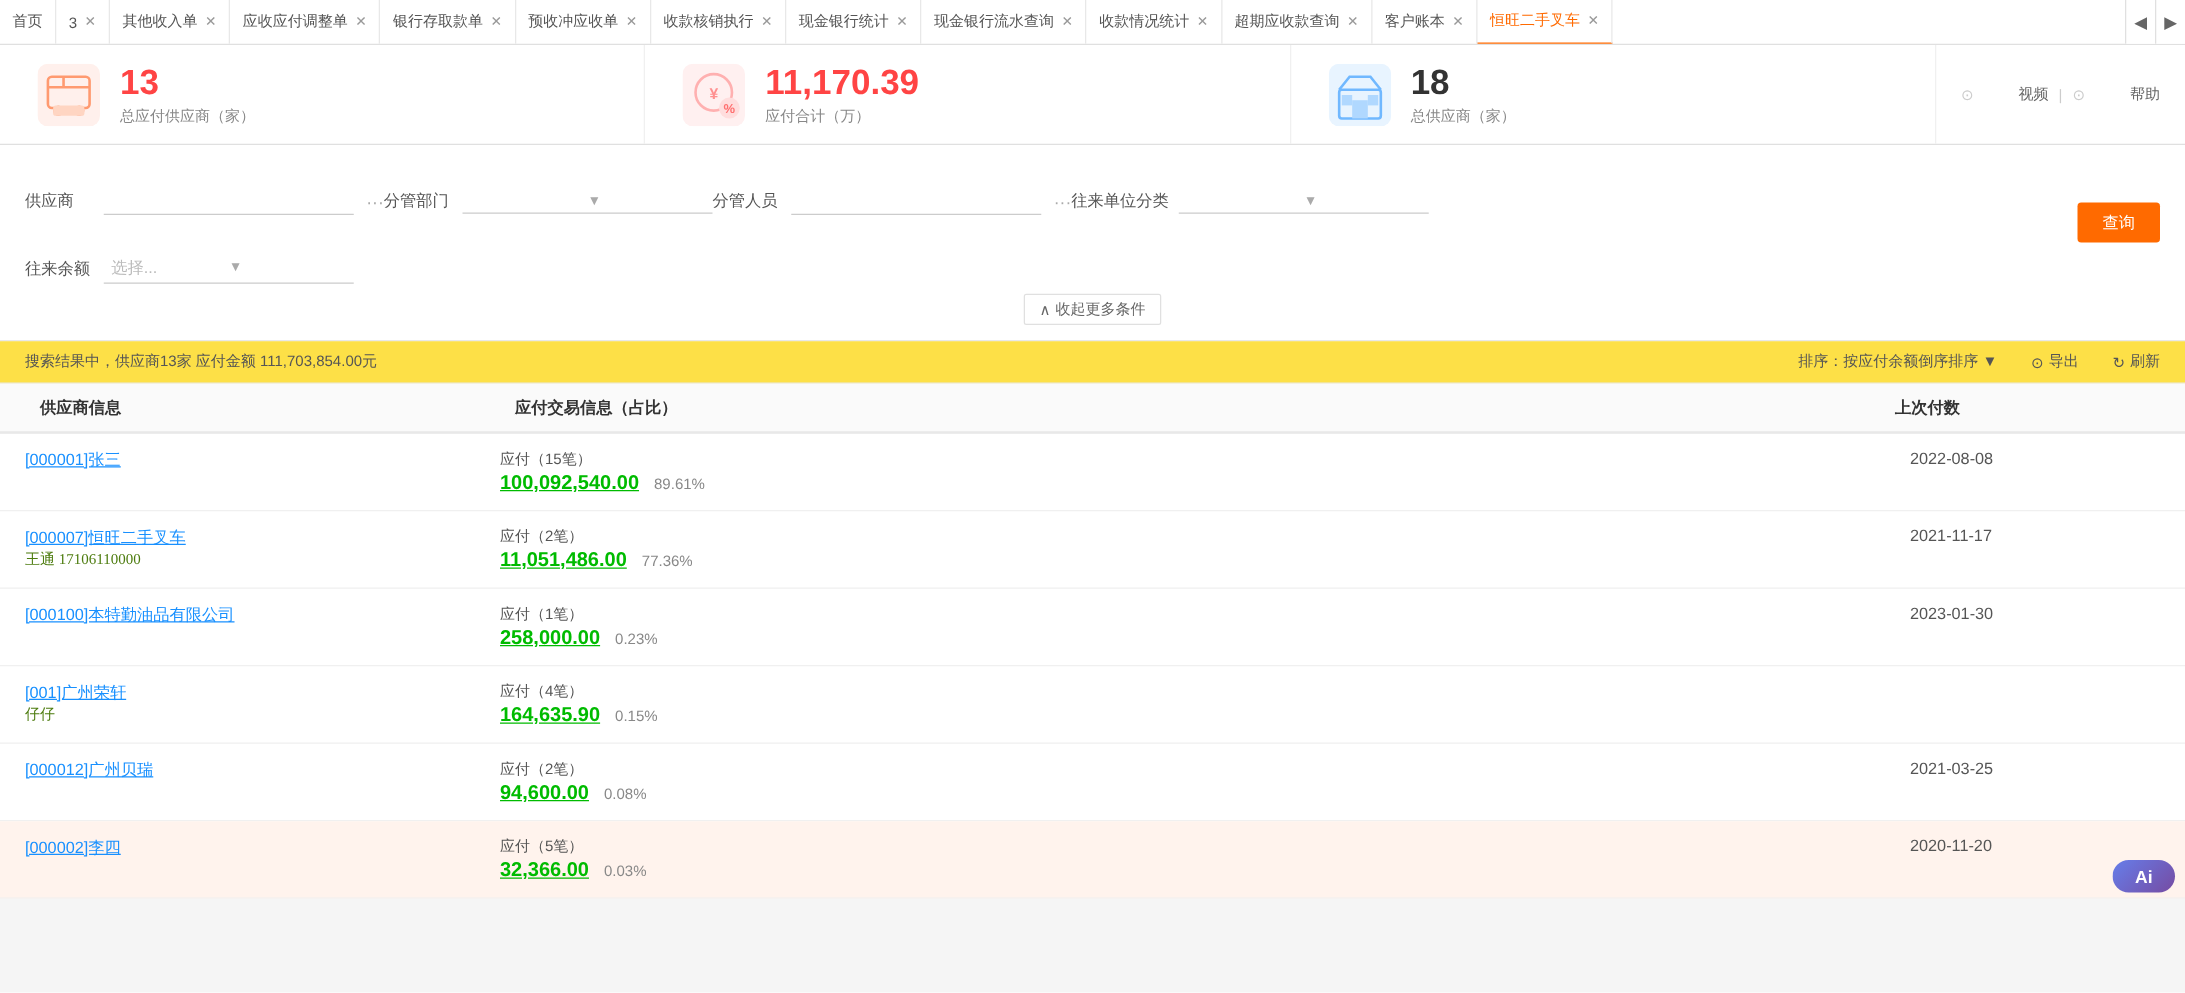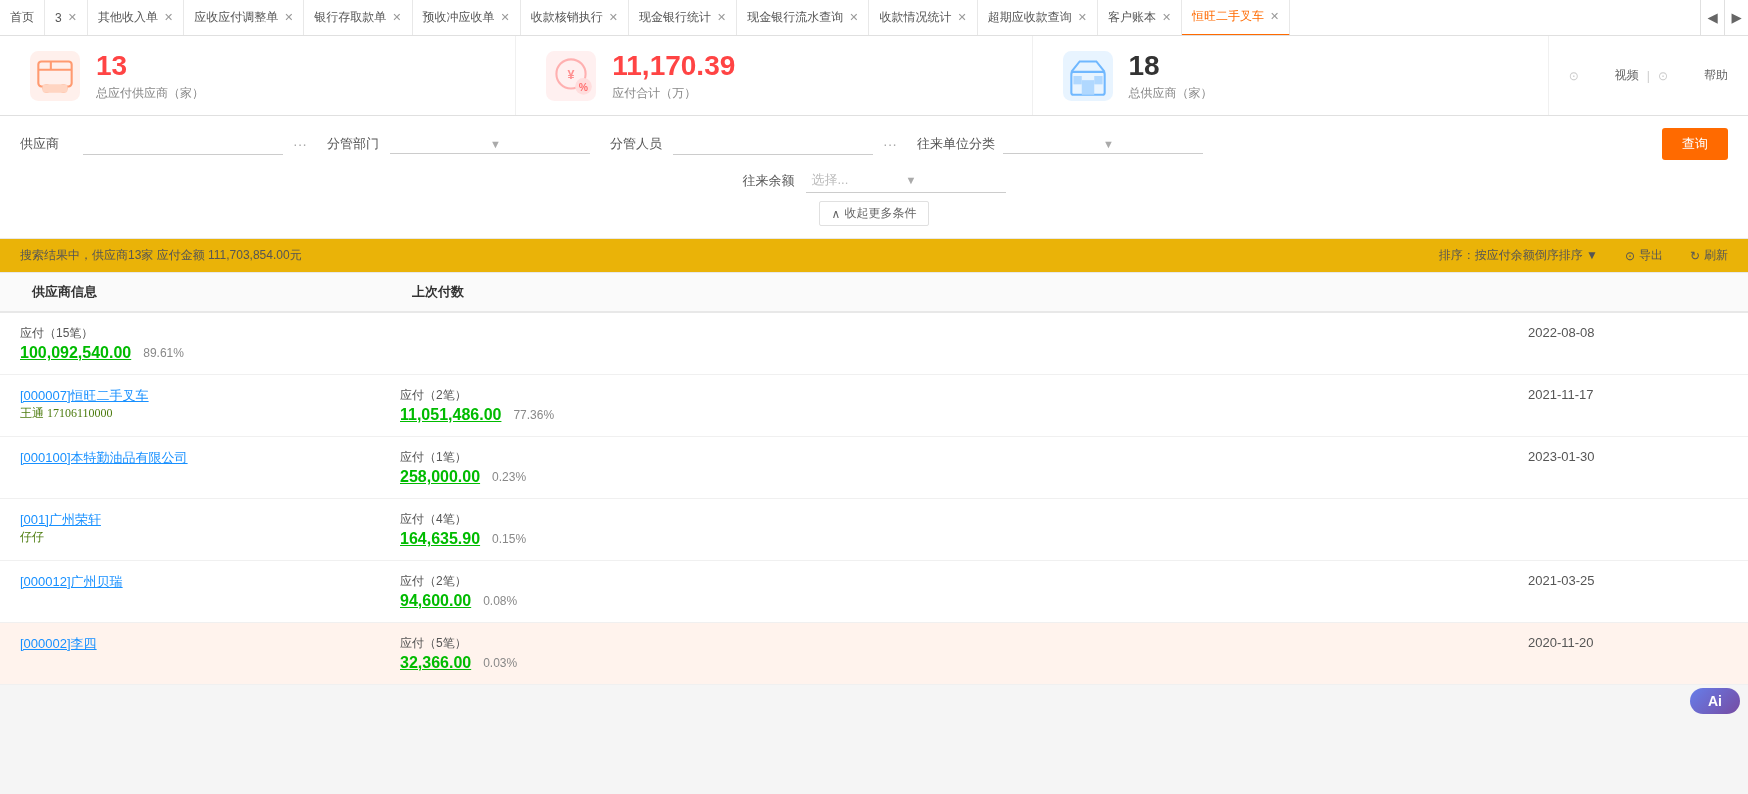--- a/index.html
+++ b/index.html
@@ -93,23 +93,21 @@
 
     
     .filter-area {
       background: #fff;
       padding: 12px 20px;
       border-bottom: 1px solid #e8e8e8;
     }
     .filter-row {
       display: flex;
       align-items: center;
-      gap: 20px;
       margin-bottom: 8px;
-      justify-content: center;
     }
     .filter-row:last-child { margin-bottom: 0; }
     .filter-item {
       display: flex;
       align-items: center;
       gap: 8px;
     }
     .filter-label {
       font-size: 13px;
       color: #555;
@@ -140,20 +138,21 @@
     .filter-dots { color: #aaa; font-size: 14px; cursor: pointer; margin-left: 2px; }
     .search-btn {
       background: #ff6a00;
       color: #fff;
       border: none;
       padding: 7px 20px;
       border-radius: 3px;
       cursor: pointer;
       font-size: 13px;
       margin-left: auto;
+      margin-top: 34px;
     }
     .collapse-bar {
       display: flex;
       justify-content: center;
       margin-top: 4px;
     }
     .collapse-btn {
       display: inline-flex;
       align-items: center;
       gap: 4px;
@@ -165,21 +164,21 @@
       background: #fff;
       border-radius: 2px;
     }
 
     
     .result-bar {
       display: flex;
       align-items: center;
       justify-content: space-between;
       padding: 8px 20px;
-      background: #eab308;
+      background: #fde047;
       border-bottom: 1px solid #e8e8e8;
       font-size: 12px;
       color: #555;
       text-align: right;
     }
     .result-actions {
       display: flex;
       align-items: center;
       gap: 27px;
     }
@@ -449,25 +448,30 @@
       <span>↻</span>
       <span>刷新</span>
     </span>
   </div>
 </div>
 
 <div class="main-table">
 
   <div class="table-header">
     <div class="th-supplier">供应商信息</div>
+    <div class="th-transaction">应付交易信息（占比）</div>
     <div class="th-lastpay">上次付数</div>
   </div>
 
   <div id="table-body">
       <div class="table-row">
+    <div class="cell-supplier">
+      <div class="supplier-link">[000001]张三</div>
+
+    </div>
     <div class="cell-transaction">
       <div class="tx-label">应付（15笔）</div>
       <div class="tx-row">
         <span class="tx-amount">100,092,540.00</span>
         <span class="tx-percent">89.61%</span>
       </div>
     </div>
     <div class="cell-lastpay">2022-08-08</div>
   </div>
       <div class="table-row">

